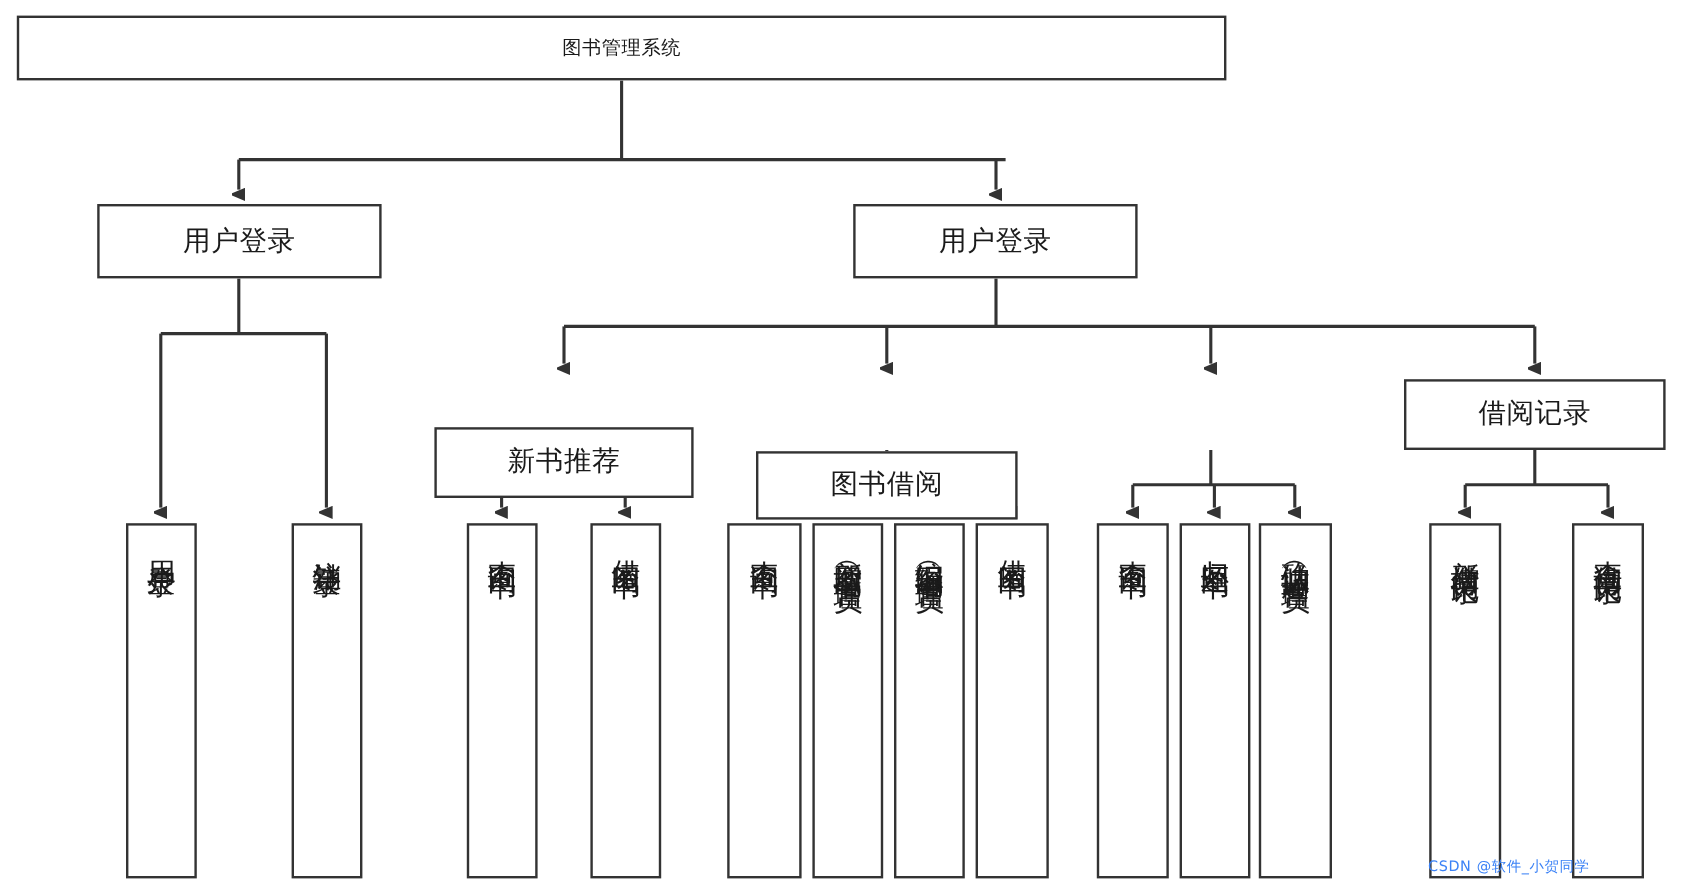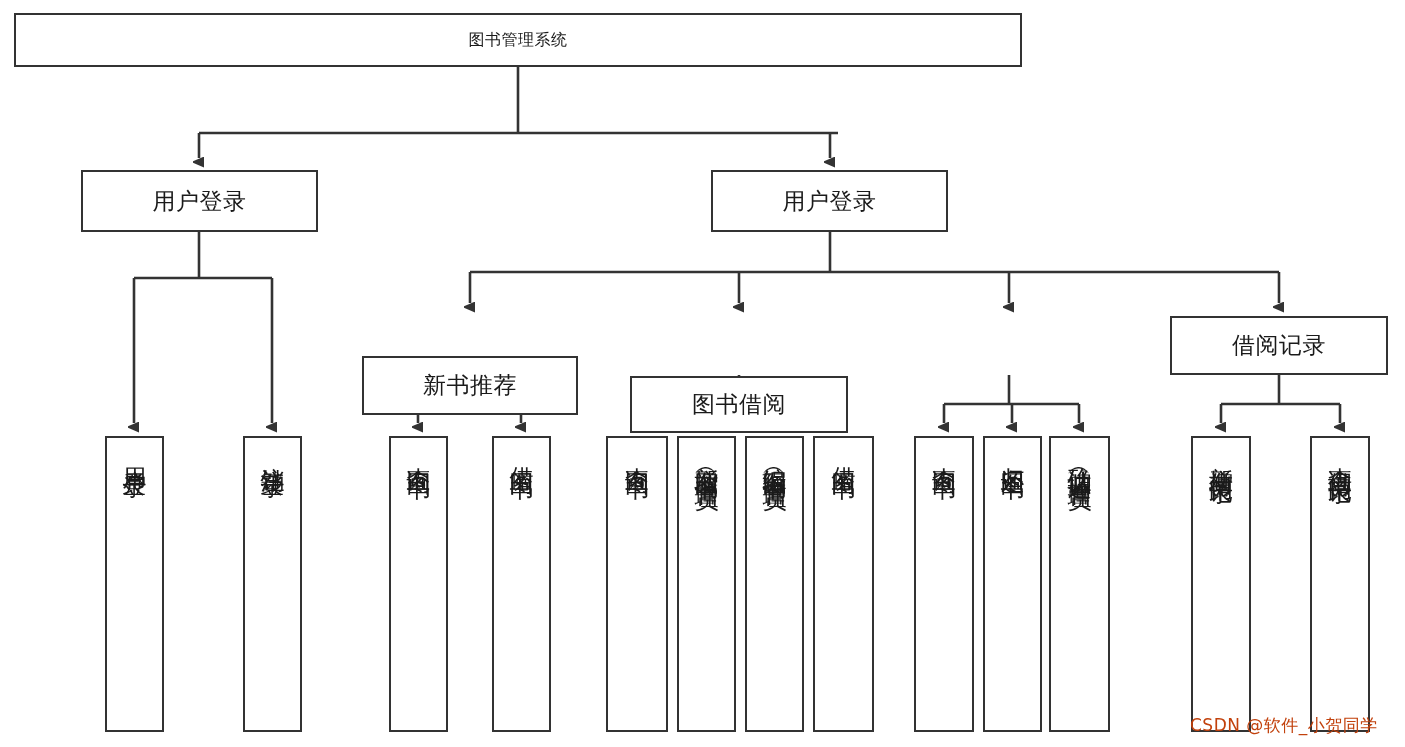--- a/index.html
+++ b/index.html
@@ -61,22 +61,22 @@
     writing-mode: vertical-rl;
     text-orientation: upright;
     font-size: 24px;
     line-height: 1.0;
     letter-spacing: 3px;
     white-space: nowrap;
     margin-top: 4px;
   }
   .watermark {
     position: absolute;
-    color: #c2410c;
-    font-size: 17px;
+    color: #3b82f6;
+    font-size: 12px;
     white-space: nowrap;
     letter-spacing: 0.5px;
   }
 </style>
 </head>
 <body>
 
 <div id="diagram-root">
 
   <svg id="edge-layer" viewBox="0 0 1405 747" xmlns="http://www.w3.org/2000/svg">

